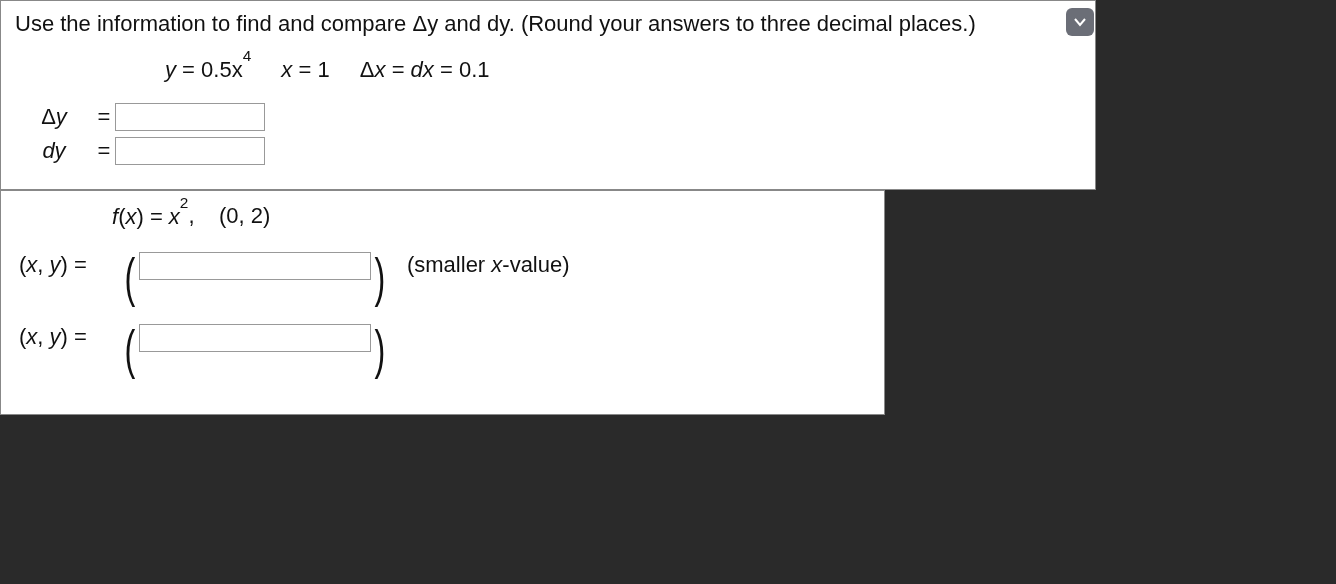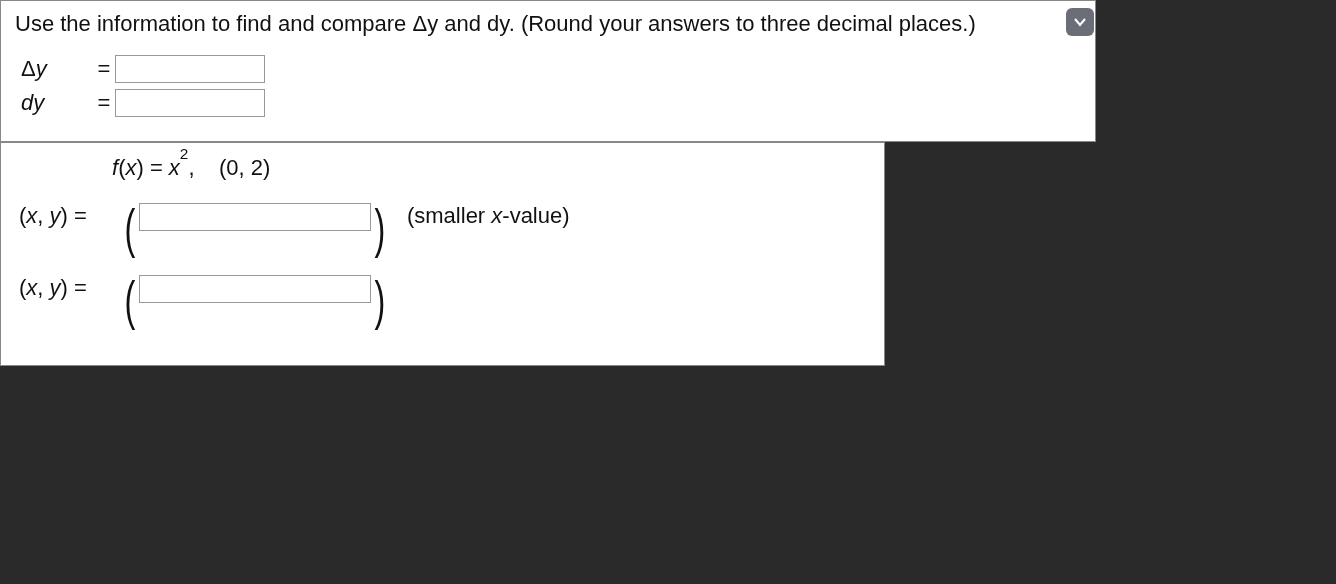--- a/index.html
+++ b/index.html
@@ -30,21 +30,21 @@
     font-style: italic;
   }
   .answer-row {
     display: flex;
     align-items: center;
     margin-left: 6px;
     margin-bottom: 6px;
   }
   .answer-label {
     width: 72px;
-    text-align: left;
+    text-align: center;
     font-style: italic;
     padding-right: 6px;
   }
   .answer-eq {
     width: 22px;
     text-align: center;
   }
   input.text-input {
     border: 1px solid #999;
     height: 28px;
@@ -103,20 +103,27 @@
   .upright { font-style: normal; }
 </style>
 </head>
 <body>
 
 <div class="outer">
 
 <div class="problem-box">
   <div class="instructions">Use the information to find and compare Δy and dy. (Round your answers to three decimal places.)</div>
 
+  <div class="equation-line">
+    <span class="segment">
+      <span>y</span><span class="upright"> = 0.5x</span><sup class="upright">4</sup>
+    </span>
+    <span class="segment"><span class="italic">x</span> <span class="upright">= 1</span></span>
+    <span class="segment"><span class="upright">Δ</span><span class="italic">x</span> <span class="upright">= </span><span class="italic">dx</span> <span class="upright">= 0.1</span></span>
+  </div>
 
   <div class="answer-row">
     <span class="answer-label"><span class="upright">Δ</span><span class="italic">y</span></span>
     <span class="answer-eq upright">=</span>
     <input type="text" class="text-input small-input" style="">
   </div>
 
   <div class="answer-row">
     <span class="answer-label">dy</span>
     <span class="answer-eq upright">=</span>

